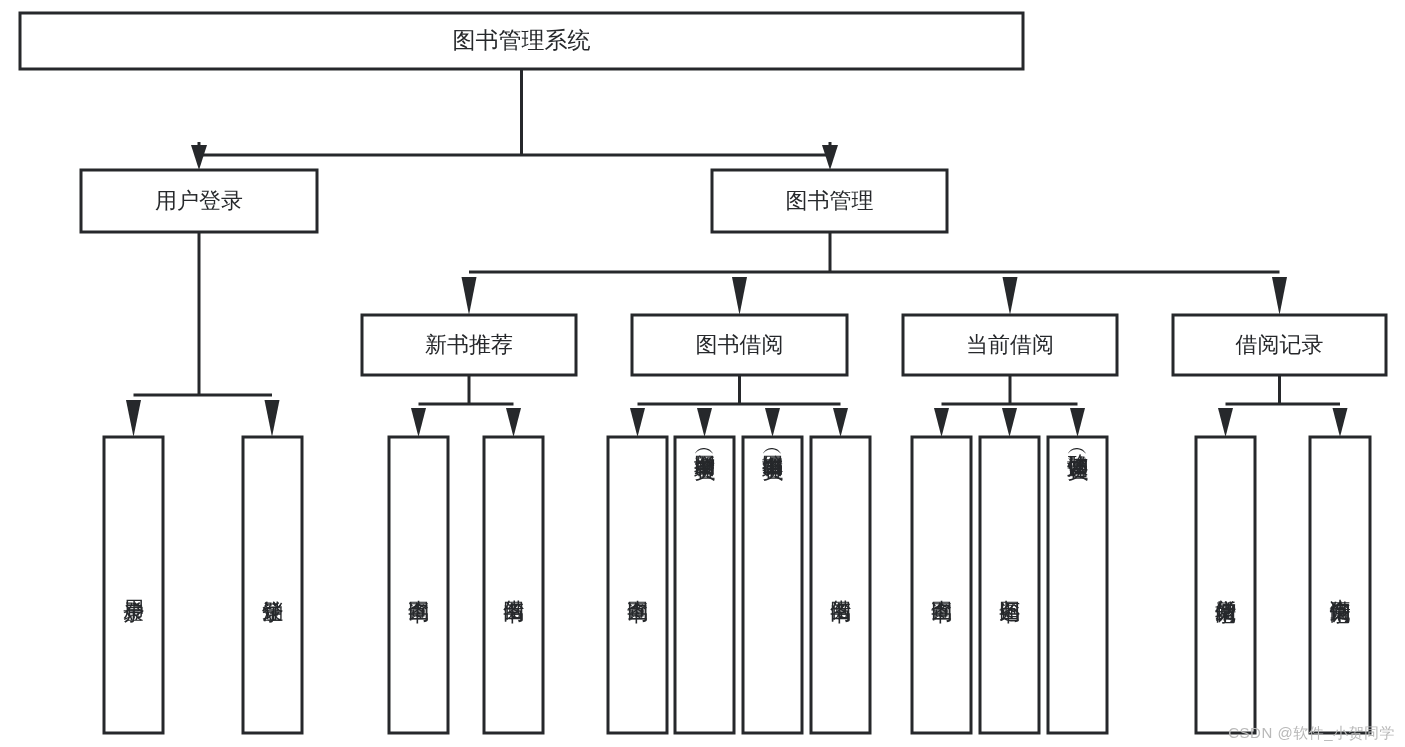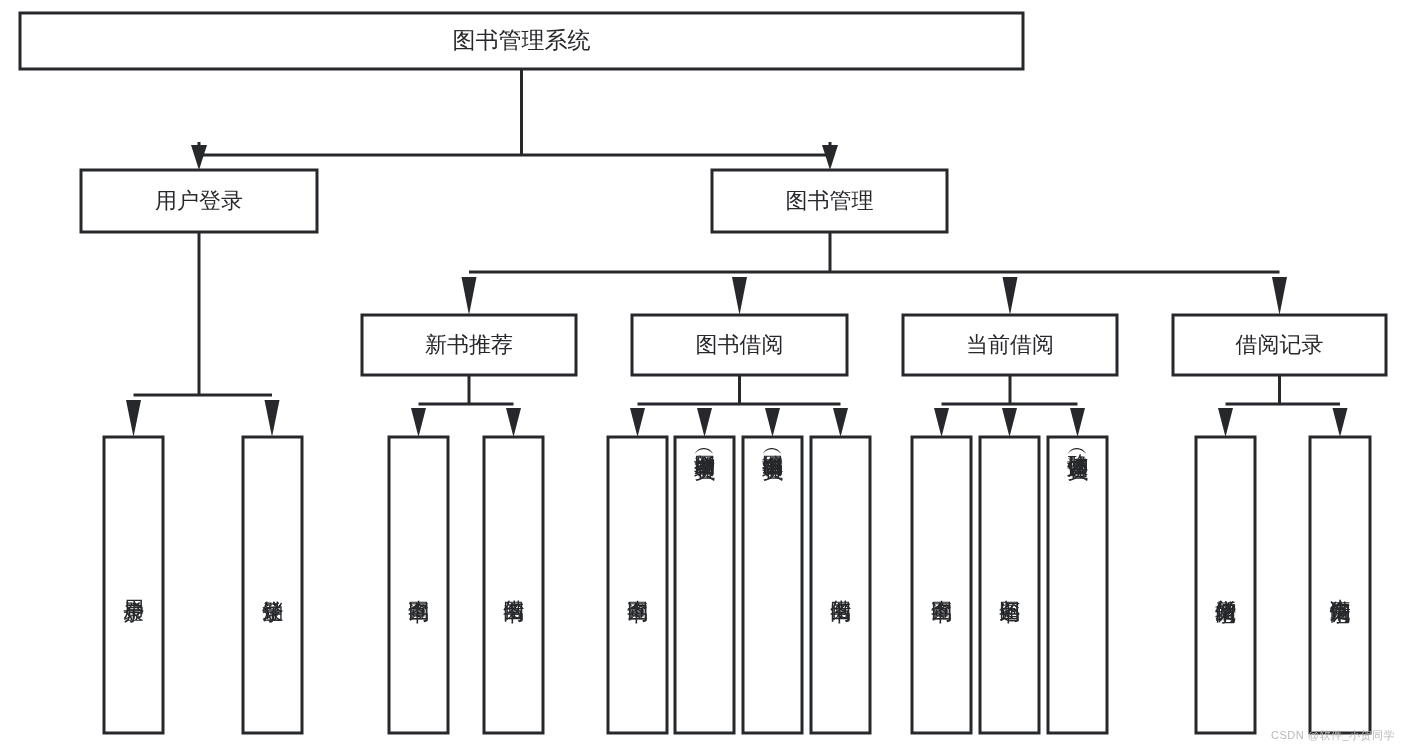--- a/index.html
+++ b/index.html
@@ -70,21 +70,21 @@
     line-height: 1.08;
     color: #26282b;
     letter-spacing: 1px;
     white-space: nowrap;
   }
   .watermark {
     position: absolute;
     right: 10px;
     bottom: 4px;
     font-family: "Liberation Sans", "DejaVu Sans", sans-serif;
-    font-size: 11px;
+    font-size: 15px;
     color: #b9b9b9;
     white-space: nowrap;
     letter-spacing: 0.5px;
   }
 </style>
 </head>
 <body>
 
 <div id="diagram-root">
 

